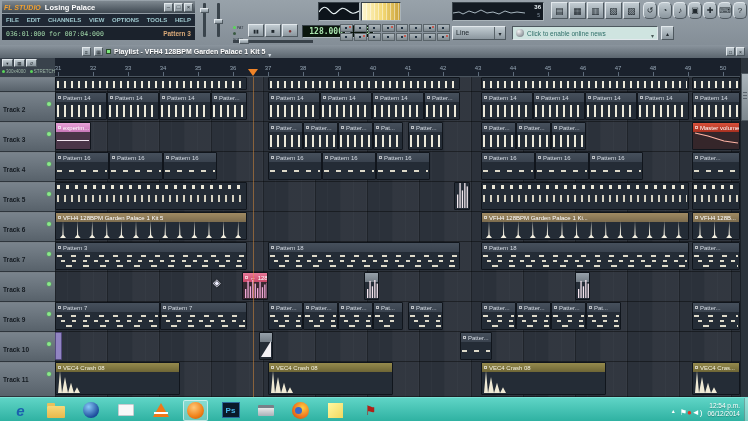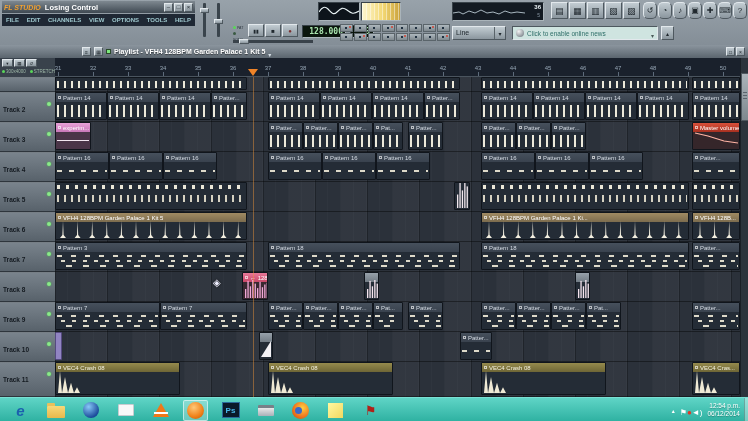--- a/index.html
+++ b/index.html
@@ -190,36 +190,40 @@
     background:rgba(255,255,255,.35);border-left:1px solid rgba(0,0,0,.25);}
 </style>
 </head>
 <body>
 
 <div id="screen">
 
   <div id="topbar" class="abs">
     <div id="win-title" class="abs">
       <span class="fl-brand">FL STUDIO</span>
-      <span class="win-name">Losing Control</span>
+      <span class="win-name">Losing Palace</span>
       <span class="winctl">
         <span class="wc bev min"></span>
         <span class="wc bev max"></span>
         <span class="wc bev cls"></span>
       </span>
     </div>
     <div id="menubar" class="abs">
         <span class="menu-item">FILE</span>
         <span class="menu-item">EDIT</span>
         <span class="menu-item">CHANNELS</span>
         <span class="menu-item">VIEW</span>
         <span class="menu-item">OPTIONS</span>
         <span class="menu-item">TOOLS</span>
         <span class="menu-item">HELP</span>
       </div>
+    <div id="infobar" class="abs">
+      <span id="info-left">036:01:000 for 007:04:000</span>
+      <span id="info-right">Pattern 3</span>
+    </div>
     <div id="sliderpanel" class="abs">
       <span class="vslider" style="left:6px">
           <span class="handle bev" style="top:5px"></span>
         </span>
       <span class="vslider" style="left:20px">
           <span class="handle bev" style="top:16px"></span>
         </span>
     </div>
     <div id="patsong" class="abs">
       <div><span class="led"></span><span>PAT</span></div>

